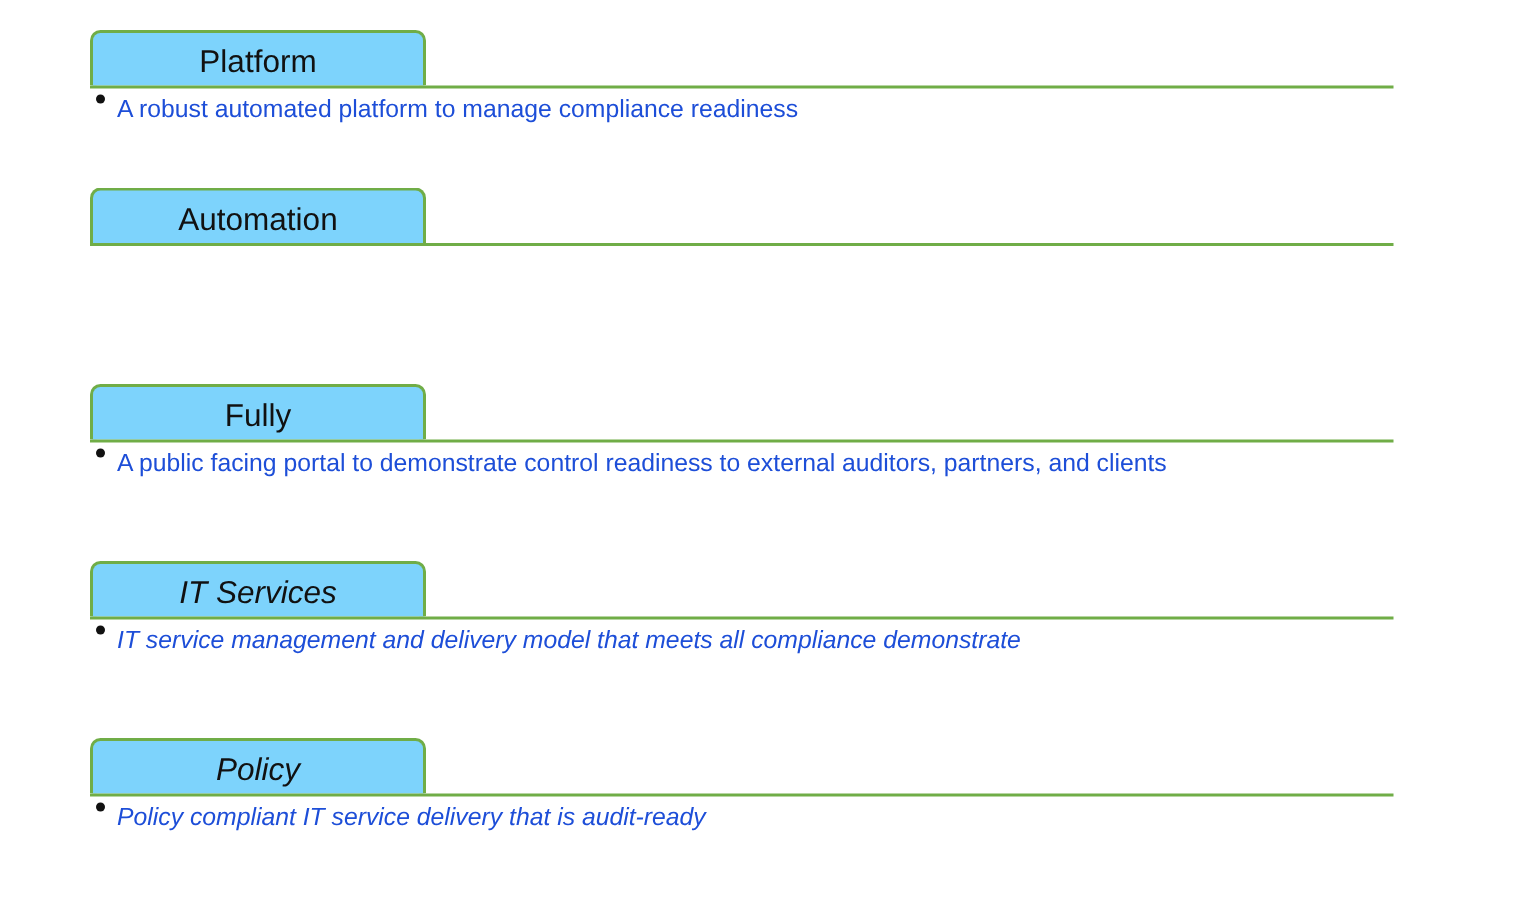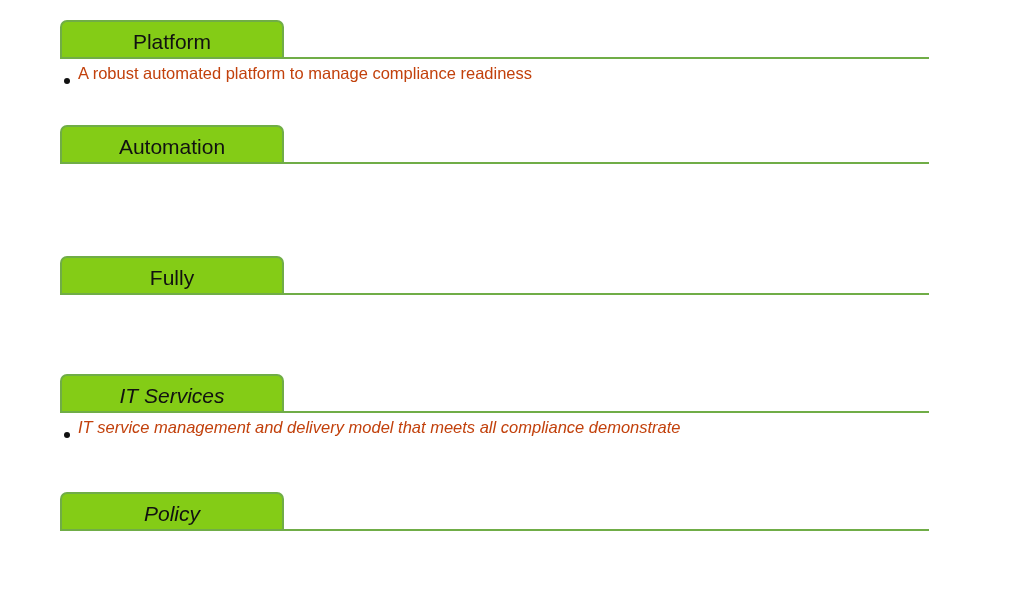--- a/index.html
+++ b/index.html
@@ -23,21 +23,21 @@
     }
     .tab {
       position: absolute;
       left: 0;
       top: 0;
       width: 224px;
       height: 37px;
       border: 2px solid #70AD47;
       border-bottom: none;
       border-radius: 7px 7px 0 0;
-      background: #84cc16;
+      background: #7dd3fc;
       box-sizing: border-box;
       display: flex;
       align-items: center;
       justify-content: center;
     }
     .tab-label {
       font-size: 21px;
       line-height: 1;
       padding-top: 3px;
       color: #111111;
@@ -48,25 +48,25 @@
       top: 37px;
       width: 869px;
       height: 2px;
       background: #70AD47;
     }
     .bullet-row {
       position: absolute;
       left: 4px;
       top: 42px;
       display: flex;
-      align-items: flex-end;
+      align-items: flex-start;
       font-size: 16.5px;
       line-height: 22px;
       white-space: nowrap;
-      color: #c2410c;
+      color: #1d4ed8;
     }
     .bullet-dot {
       display: inline-block;
       width: 6px;
       height: 6px;
       border-radius: 50%;
       background: #111111;
       margin-right: 8px;
       margin-top: 1px;
     }
@@ -92,33 +92,41 @@
       <span class="tab-label">Automation</span>
     </div>
     <div class="rule"></div>
   </div>
 
   <div class="section" style="top:256px;">
     <div class="tab">
       <span class="tab-label">Fully</span>
     </div>
     <div class="rule"></div>
+    <div class="bullet-row">
+      <span class="bullet-dot"></span>
+      <span>A public facing portal to demonstrate control readiness to external auditors, partners, and clients</span>
+    </div>
   </div>
 
   <div class="section" style="top:374px;font-style:italic;">
     <div class="tab">
       <span class="tab-label">IT Services</span>
     </div>
     <div class="rule"></div>
     <div class="bullet-row">
       <span class="bullet-dot"></span>
       <span>IT service management and delivery model that meets all compliance demonstrate</span>
     </div>
   </div>
 
   <div class="section" style="top:492px;font-style:italic;">
     <div class="tab">
       <span class="tab-label">Policy</span>
     </div>
     <div class="rule"></div>
+    <div class="bullet-row">
+      <span class="bullet-dot"></span>
+      <span>Policy compliant IT service delivery that is audit-ready</span>
+    </div>
   </div>
 
 </div>
 
 </body></html>

